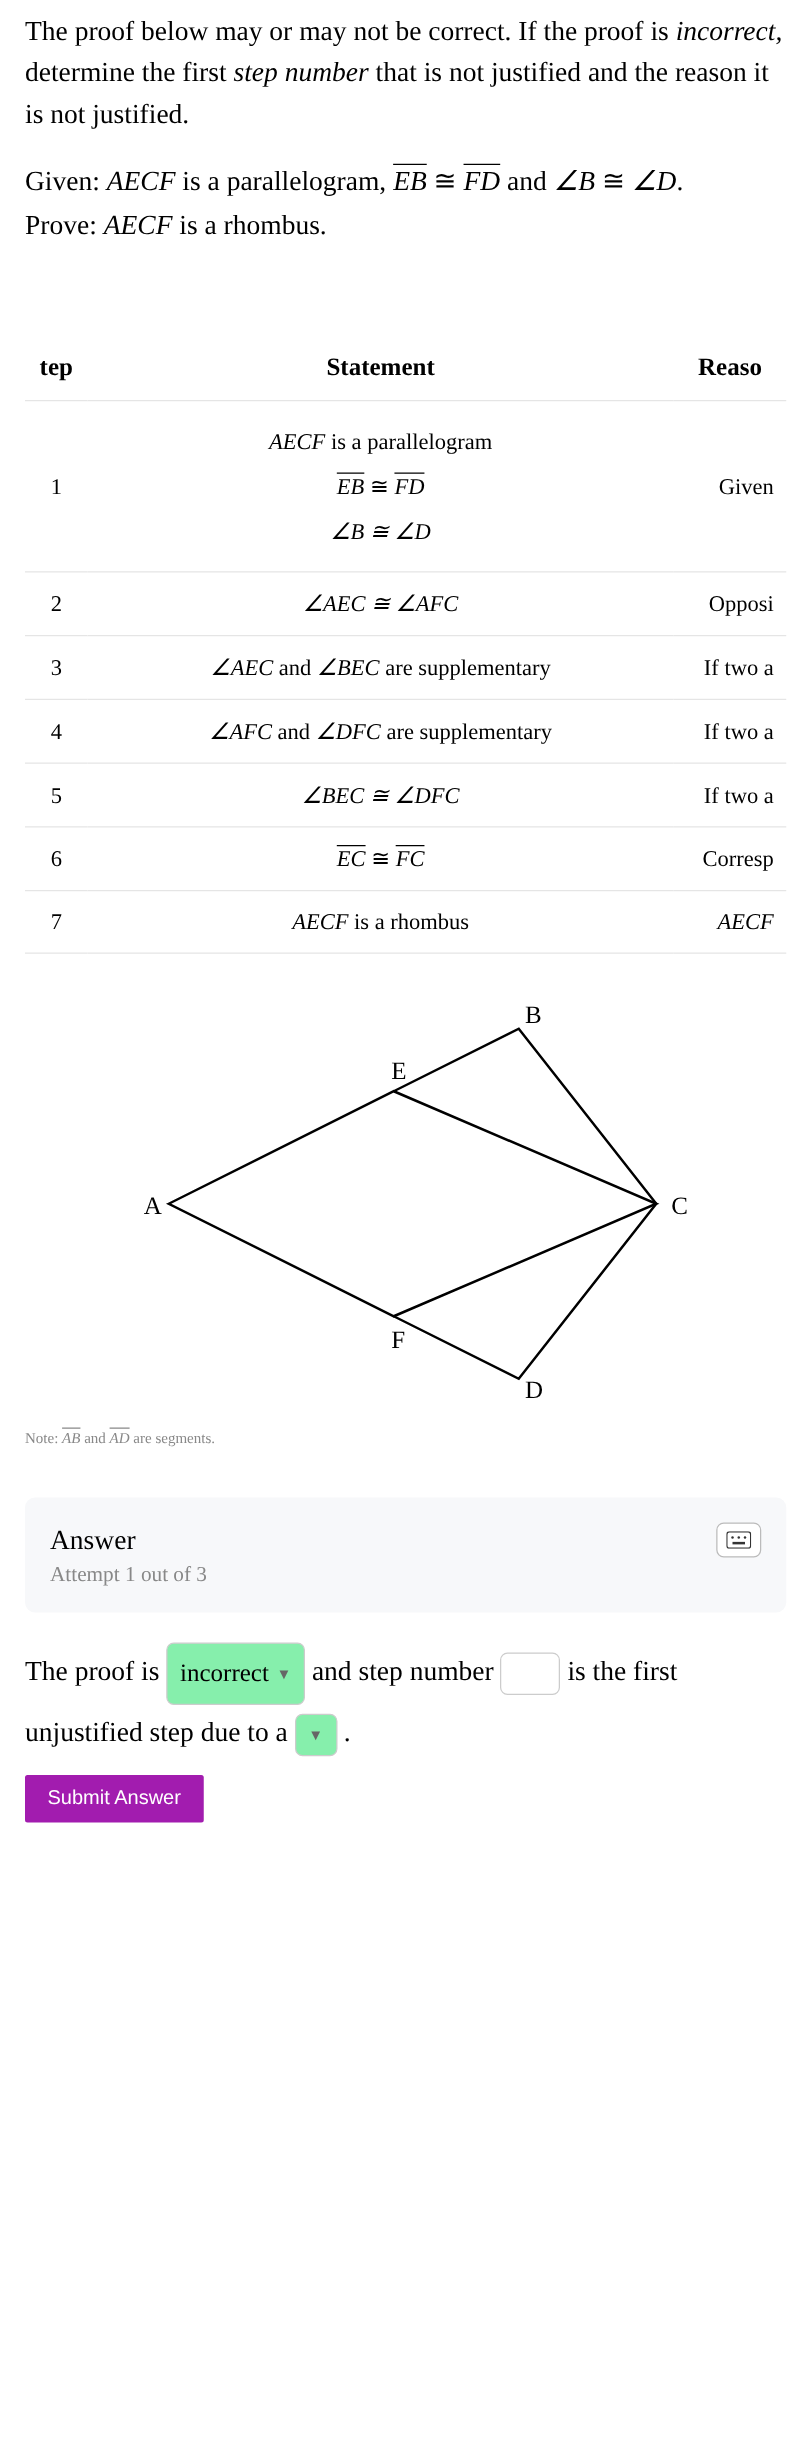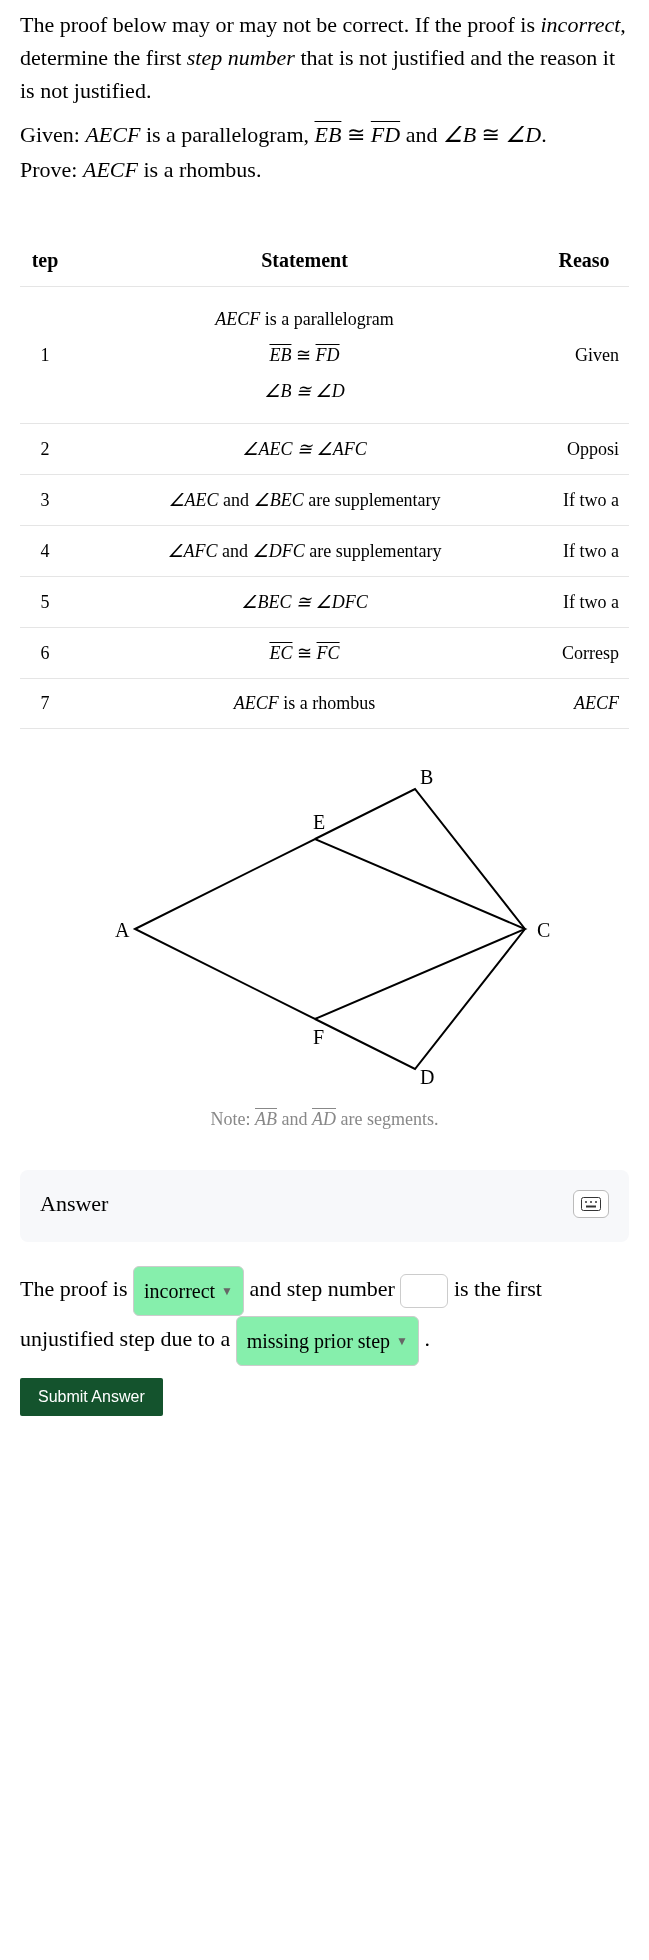--- a/index.html
+++ b/index.html
@@ -1,41 +1,41 @@
 <!DOCTYPE html>
 <html><head>
 <meta charset="utf-8">
 <style>
 * { box-sizing: border-box; margin: 0; padding: 0; }
 body { font-family: Georgia, 'Times New Roman', serif; width: 649px; background: #fff; color: #000; padding: 8px 20px 20px 20px; }
-.problem-text { font-size: 22px; line-height: 1.5; margin-bottom: 10px; }
+.problem-text { font-size: 22px; line-height: 1.5; margin-bottom: 20px; }
 .em { font-style: italic; }
 .given-text { font-size: 22px; line-height: 1.6; }
-.prove-text { font-size: 22px; line-height: 1.6; margin-bottom: 48px; }
+.prove-text { font-size: 22px; line-height: 1.6; margin-bottom: 72px; }
 .math-it { font-family: Georgia, serif; font-style: italic; }
 .overline { text-decoration: overline; text-decoration-thickness: 1px; }
 table { border-collapse: collapse; width: 100%; margin-bottom: 24px; }
 th, td { padding: 14px 10px; text-align: center; font-size: 18px; border-bottom: 1px solid #e5e5e5; }
 th { font-weight: bold; font-size: 20px; }
 td.step-col { width: 50px; }
 td.stmt-col { font-family: Georgia, serif; }
 td.reason-col { text-align: right; white-space: nowrap; overflow: hidden; width: 90px; }
 .multi-stmt { line-height: 2.0; }
 .figure-box { margin: 30px auto 20px auto; display: flex; justify-content: center; }
-.figure-note { text-align: center; color: #888; font-size: 18px; margin-bottom: 40px; font-family: Georgia, serif; }
+.figure-note { text-align: left; color: #888; font-size: 12px; margin-bottom: 40px; font-family: Georgia, serif; }
 .answer-section { background: #f7f8fa; border-radius: 8px; padding: 20px; margin-bottom: 24px; }
 .answer-header { display: flex; justify-content: space-between; align-items: center; margin-bottom: 4px; }
 .answer-title { font-size: 22px; font-weight: normal; font-family: Georgia, serif; }
 .kbd-btn { width: 36px; height: 28px; border: 1px solid #bbb; border-radius: 6px; background: #fff; display: flex; align-items: center; justify-content: center; font-size: 14px; cursor: pointer; }
 .attempt-text { color: #888; font-size: 17px; }
 .fill-text { font-size: 22px; line-height: 2.0; font-family: Georgia, serif; }
 .dropdown { display: inline-flex; align-items: center; gap: 6px; border: 1px solid #ccc; border-radius: 6px; padding: 4px 10px; font-size: 20px; background: #86efac; font-family: Georgia, serif; cursor: pointer; vertical-align: middle; }
 .chev { font-size: 12px; color: #666; }
 .num-input { display: inline-block; width: 48px; height: 34px; border: 1px solid #ccc; border-radius: 6px; vertical-align: middle; background: #fff; }
-.submit-btn { background: #14532d; color: #fff; border: none; padding: 10px 18px; font-size: 16px; border-radius: 2px; cursor: pointer; font-family: Arial, sans-serif; margin-top: 12px; }
+.submit-btn { background: #a21caf; color: #fff; border: none; padding: 10px 18px; font-size: 16px; border-radius: 2px; cursor: pointer; font-family: Arial, sans-serif; margin-top: 12px; }
 </style>
 </head>
 <body>
 
 
 
 <div class="problem-text">
   <span>The proof below may or may not be correct. If the proof is </span><span class="em">incorrect,</span><span> determine the first </span><span class="em">step number</span><span> that is not justified and the reason it is not justified.</span>
 </div>
 
@@ -126,33 +126,33 @@
     <div class="kbd-btn">
       <svg width="20" height="14" viewBox="0 0 20 14">
           <rect x="0.5" y="0.5" width="19" height="13" rx="2" fill="none" stroke="#333"></rect>
           <circle cx="5" cy="5" r="1" fill="#333"></circle>
           <circle cx="10" cy="5" r="1" fill="#333"></circle>
           <circle cx="15" cy="5" r="1" fill="#333"></circle>
           <rect x="5" y="8.5" width="10" height="2" fill="#333"></rect>
         </svg>
     </div>
   </div>
+  <div class="attempt-text">Attempt 1 out of 3</div>
 </div>
 
 <div class="fill-text">
   <span>The proof is </span>
   <span class="dropdown">
       <span>incorrect</span>
       <span class="chev">▼</span>
     </span>
   <span> and step number </span>
   <span class="num-input"></span>
   <span> is the first unjustified step due to a </span>
   <span class="dropdown">
-      <span>missing prior step</span>
       <span class="chev">▼</span>
     </span>
   <span> .</span>
 </div>
 
 <button class="submit-btn">Submit Answer</button>
 
 
 
 

